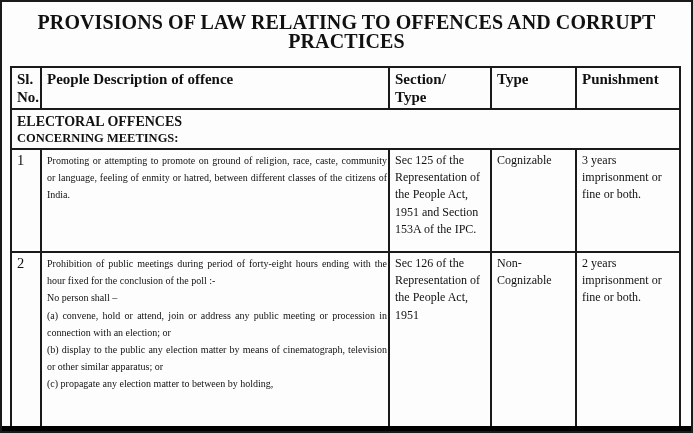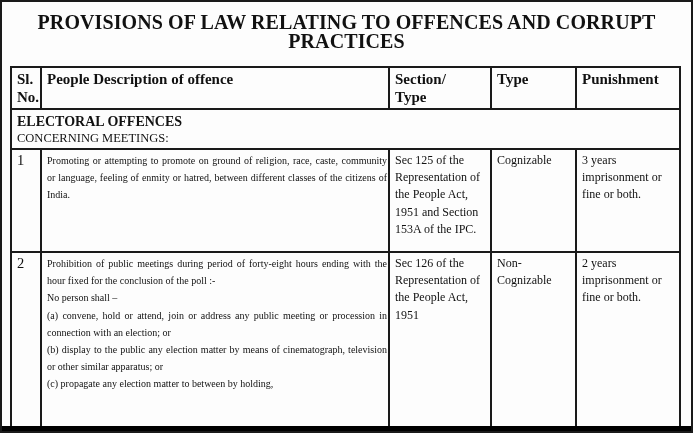--- a/index.html
+++ b/index.html
@@ -43,21 +43,21 @@
     line-height: 18px;
     font-weight: bold;
     padding-left: 5px;
   }
   tr.header-row { height: 39px; }
   tr.section-row { height: 40px; }
   tr.row-1 { height: 103px; }
   tr.row-2 { height: 220px; }
   td.section-cell { padding: 2px 4px 3px 4px; }
   .section-title { font-size: 14px; font-weight: bold; line-height: 19px; }
-  .section-subtitle { font-size: 12.5px; font-weight: normal; line-height: 15px; }
+  .section-subtitle { font-size: 12.5px; font-weight: bold; line-height: 15px; }
   td.sl-cell { font-size: 14.5px; line-height: 17px; padding-left: 7px; }
   td.desc-cell { font-size: 10px; line-height: 17.2px; }
   td.desc-cell .para { text-align: justify; }
   td.small-cell { font-size: 12px; line-height: 17.2px; }
   .scan-edge {
     position: absolute;
     left: 0; right: 0; bottom: 0;
     height: 5px;
     background: #000000;
   }

